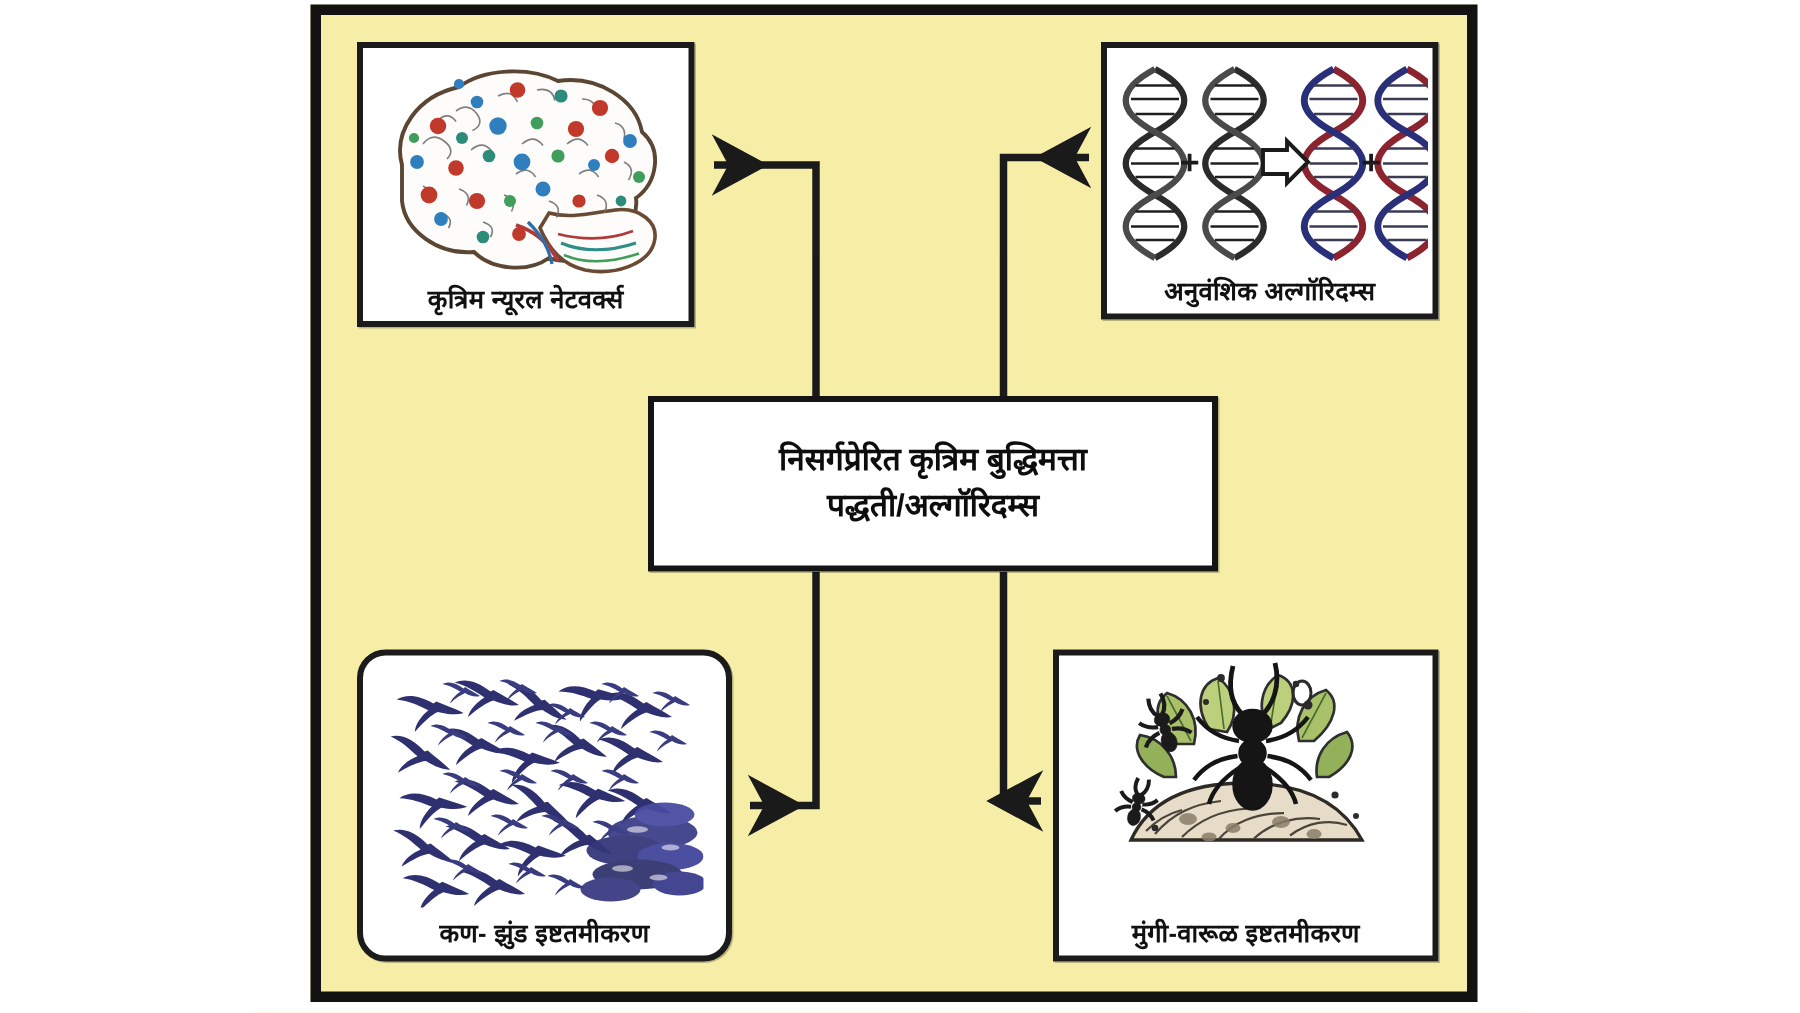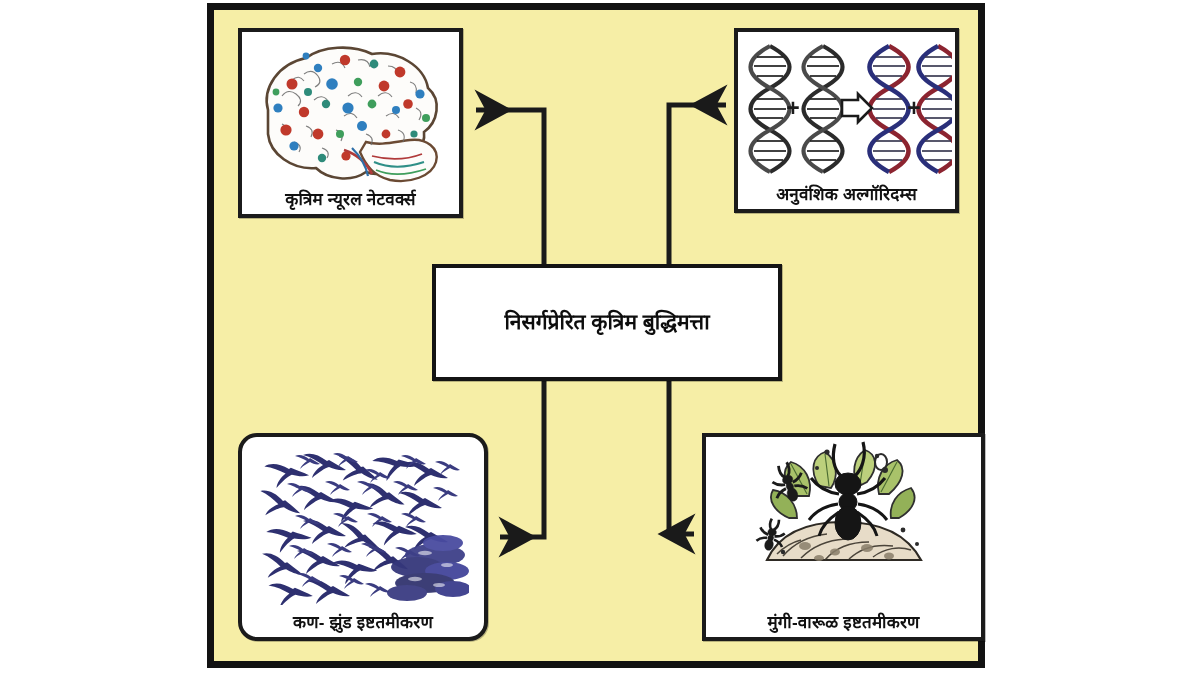--- a/index.html
+++ b/index.html
@@ -59,28 +59,28 @@
     color: #111111;
     padding-bottom: 5px;
     line-height: 1.05;
     white-space: nowrap;
   }
 
   
   #box-ann    { left: 24px;  top: 18px;  width: 225px; height: 190px; }
   #box-ga     { left: 520px; top: 18px;  width: 225px; height: 185px; }
   #box-pso    { left: 24px;  top: 423px; width: 250px; height: 208px; border-radius: 19px; }
-  #box-aco    { left: 488px; top: 423px; width: 283px; height: 208px; gap: 42px; }
+  #box-aco    { left: 488px; top: 423px; width: 257px; height: 208px; gap: 42px; }
 
   
   #central-box {
     position: absolute;
     left: 218px;
     top: 254px;
-    width: 350px;
+    width: 380px;
     height: 117px;
     background: #ffffff;
     border: 4px solid #141414;
     box-sizing: border-box;
     display: flex;
     flex-direction: column;
     align-items: center;
     justify-content: center;
     z-index: 5;
     box-shadow: 1px 1px 0 rgba(0,0,0,0.25);
@@ -446,15 +446,16 @@
           <circle cx="178" cy="118" r="2"></circle>
         </g>
         <ellipse cx="142" cy="36" rx="6" ry="8" fill="none" stroke="#2b2b2b" stroke-width="2"></ellipse>
       </svg>
     </div>
     <div class="node-caption">मुंगी-वारूळ इष्टतमीकरण</div>
   </div>
 
   <div id="central-box">
     <div class="line">निसर्गप्रेरित कृत्रिम बुद्धिमत्ता</div>
+    <div class="line">पद्धती/अल्गॉरिदम्स</div>
   </div>
 
 </div>
 
 </body></html>

